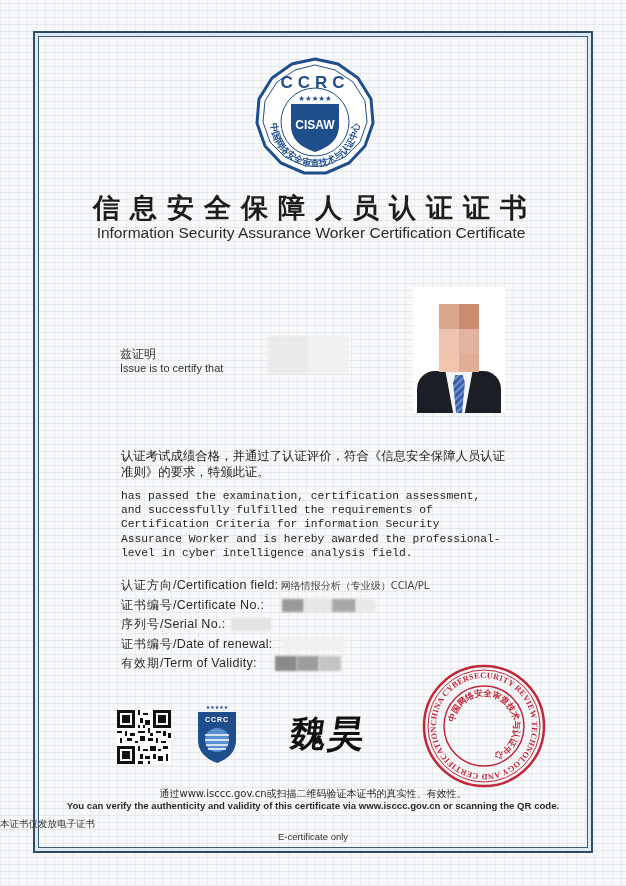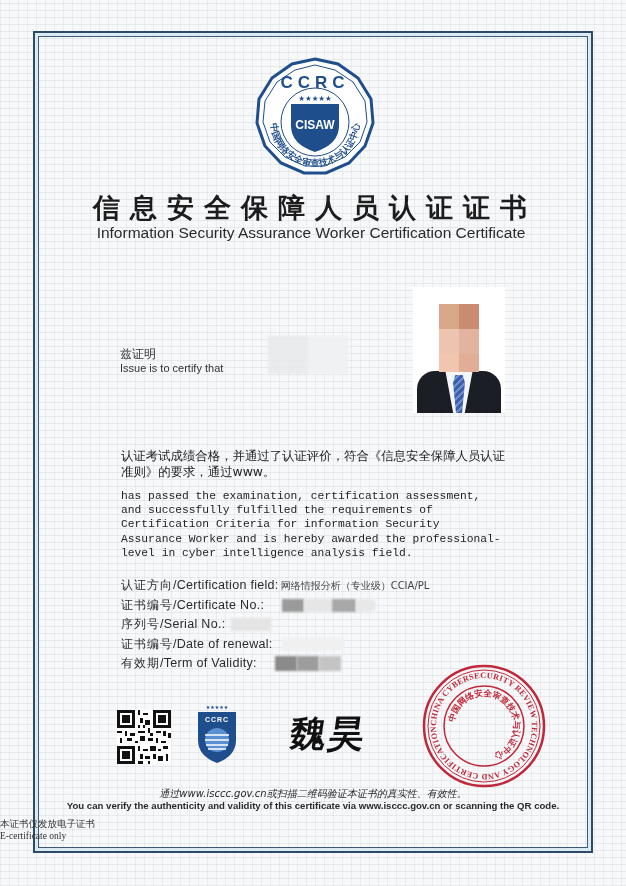--- a/index.html
+++ b/index.html
@@ -101,33 +101,33 @@
     position: absolute; left: 290px; top: 710px; font-family: "DejaVu Serif", serif;
     font-size: 36px; font-weight: bold; color: #111; letter-spacing: 2px;
     transform: skewX(-8deg);
   }
   .seal {
     position: absolute; left: 422px; top: 664px; width: 124px; height: 124px;
   }
 
   .verify-cn {
     position: absolute; left: 0; top: 787px; width: 626px; text-align: center;
-    font-size: 10px; color: #2a2a2a; font-style: italic;
+    font-size: 10px; color: #2a2a2a;
   }
   .verify-en {
     position: absolute; left: 0; top: 800px; width: 626px; text-align: center;
     font-family: "Liberation Sans", sans-serif; font-size: 9.6px; font-weight: bold; color: #2a2a2a;
   }
   .eonly-cn {
     position: absolute; left: 0; top: 818px; width: 626px; text-align: left;
     font-size: 9.5px; color: #333;
   }
   .eonly-en {
-    position: absolute; left: 0; top: 831px; width: 626px; text-align: left;
-    font-family: Liberation Serif, serif; font-size: 9.5px; color: #333;
+    position: absolute; left: 0; top: 831px; width: 626px; text-align: center;
+    font-family: Liberation Sans, sans-serif; font-size: 9.5px; color: #333;
   }
 </style>
 </head>
 <body>
 
 <div class="border-gap"></div>
 <div class="border-outer"></div>
 <div class="border-inner"></div>
 
 <div class="emblem">
@@ -160,21 +160,21 @@
   <div class="shirt"></div>
   <div class="tie"></div>
   <div class="face-tl"></div>
     <div class="face-tr"></div>
   <div class="face-ml"></div>
     <div class="face-mr"></div>
   <div class="face-bl"></div>
     <div class="face-br"></div>
 </div>
 
-<div class="body-cn">认证考试成绩合格，并通过了认证评价，符合《信息安全保障人员认证准则》的要求，通过www。</div>
+<div class="body-cn">认证考试成绩合格，并通过了认证评价，符合《信息安全保障人员认证准则》的要求，特颁此证。</div>
 <div class="body-en"><span>has passed the examination, certification assessment,</span>
 <span>and successfully fulfilled the requirements of</span>
 <span>Certification Criteria for information Security</span>
 <span>Assurance Worker and is hereby awarded the professional-</span>
 <span>level in cyber intelligence analysis field.</span></div>
 
 <div class="fields">
   <div class="field-row">
     <span class="lbl-cn">认证方向</span><span class="lbl-en">/Certification field:</span><span class="val">网络情报分析（专业级）CCIA/PL</span>
   </div>

